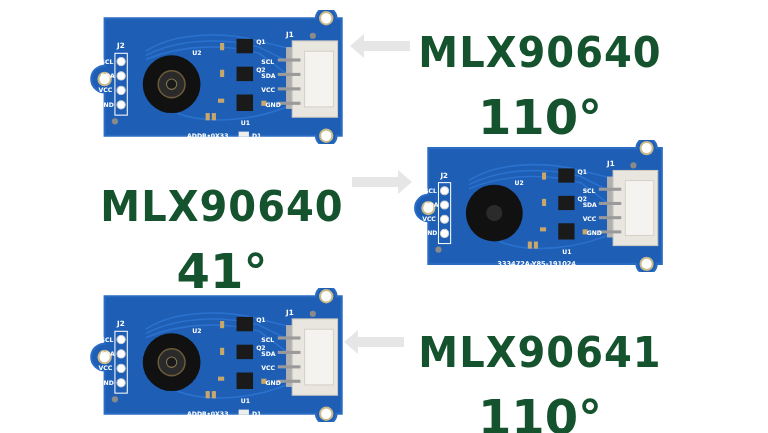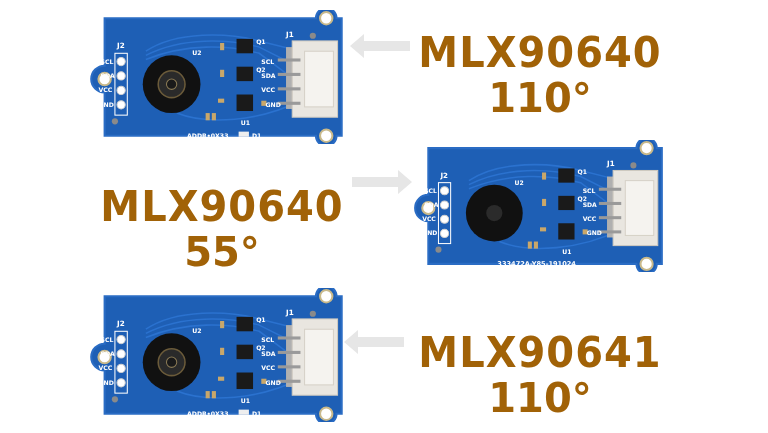--- a/index.html
+++ b/index.html
@@ -1,20 +1,20 @@
 <!DOCTYPE html>
 <html><head>
 <meta charset="utf-8">
 <style>
   html,body{margin:0;padding:0;background:#fff;}
   body{width:768px;height:433px;position:relative;overflow:hidden;font-family:"DejaVu Sans",sans-serif;}
   .board{position:absolute;}
-  .label{position:absolute;text-align:center;color:#a16207;font-family:"DejaVu Sans",sans-serif;font-weight:900;line-height:1;}
+  .label{position:absolute;text-align:center;color:#14532d;font-family:"DejaVu Sans",sans-serif;font-weight:900;line-height:1;}
   .label .model{font-size:40px;letter-spacing:1px;display:block;transform:scaleY(1.05);}
-  .label .angle{font-size:40px;display:block;margin-top:6px;}
+  .label .angle{font-size:48px;display:block;margin-top:21px;}
   .arrow{position:absolute;}
   .pcb-text{font-family:"DejaVu Sans",sans-serif;font-weight:700;fill:#fff;}
 </style>
 </head>
 <body>
 
 <svg width="0" height="0" style="position:absolute">
   <defs>
     <symbol id="pcb-shape" viewBox="0 0 260 130">
 
@@ -89,21 +89,21 @@
   <polygon points="0,12 14,0 14,7 60,7 60,17 14,17 14,24" fill="#e6e6e6"></polygon>
 </svg>
 
 <div class="label" style="left:410px;top:32px;width:260px;">
   <span class="model">MLX90640</span>
   <span class="angle">110°</span>
 </div>
 
 <div class="label" style="left:92px;top:186px;width:260px;">
   <span class="model">MLX90640</span>
-  <span class="angle">55°</span>
+  <span class="angle">41°</span>
 </div>
 
 <svg class="arrow" style="left:352px;top:170px;" width="60" height="24" viewBox="0 0 60 24">
   <polygon points="60,12 46,0 46,7 0,7 0,17 46,17 46,24" fill="#e6e6e6"></polygon>
 </svg>
 
 <div class="board" style="left:408px;top:140px;width:264px;height:132px;">
   <svg width="264" height="132" viewBox="0 0 260 130">
     <use href="#pcb-shape"></use>
     <circle cx="85" cy="72" r="28" fill="#111"></circle>

